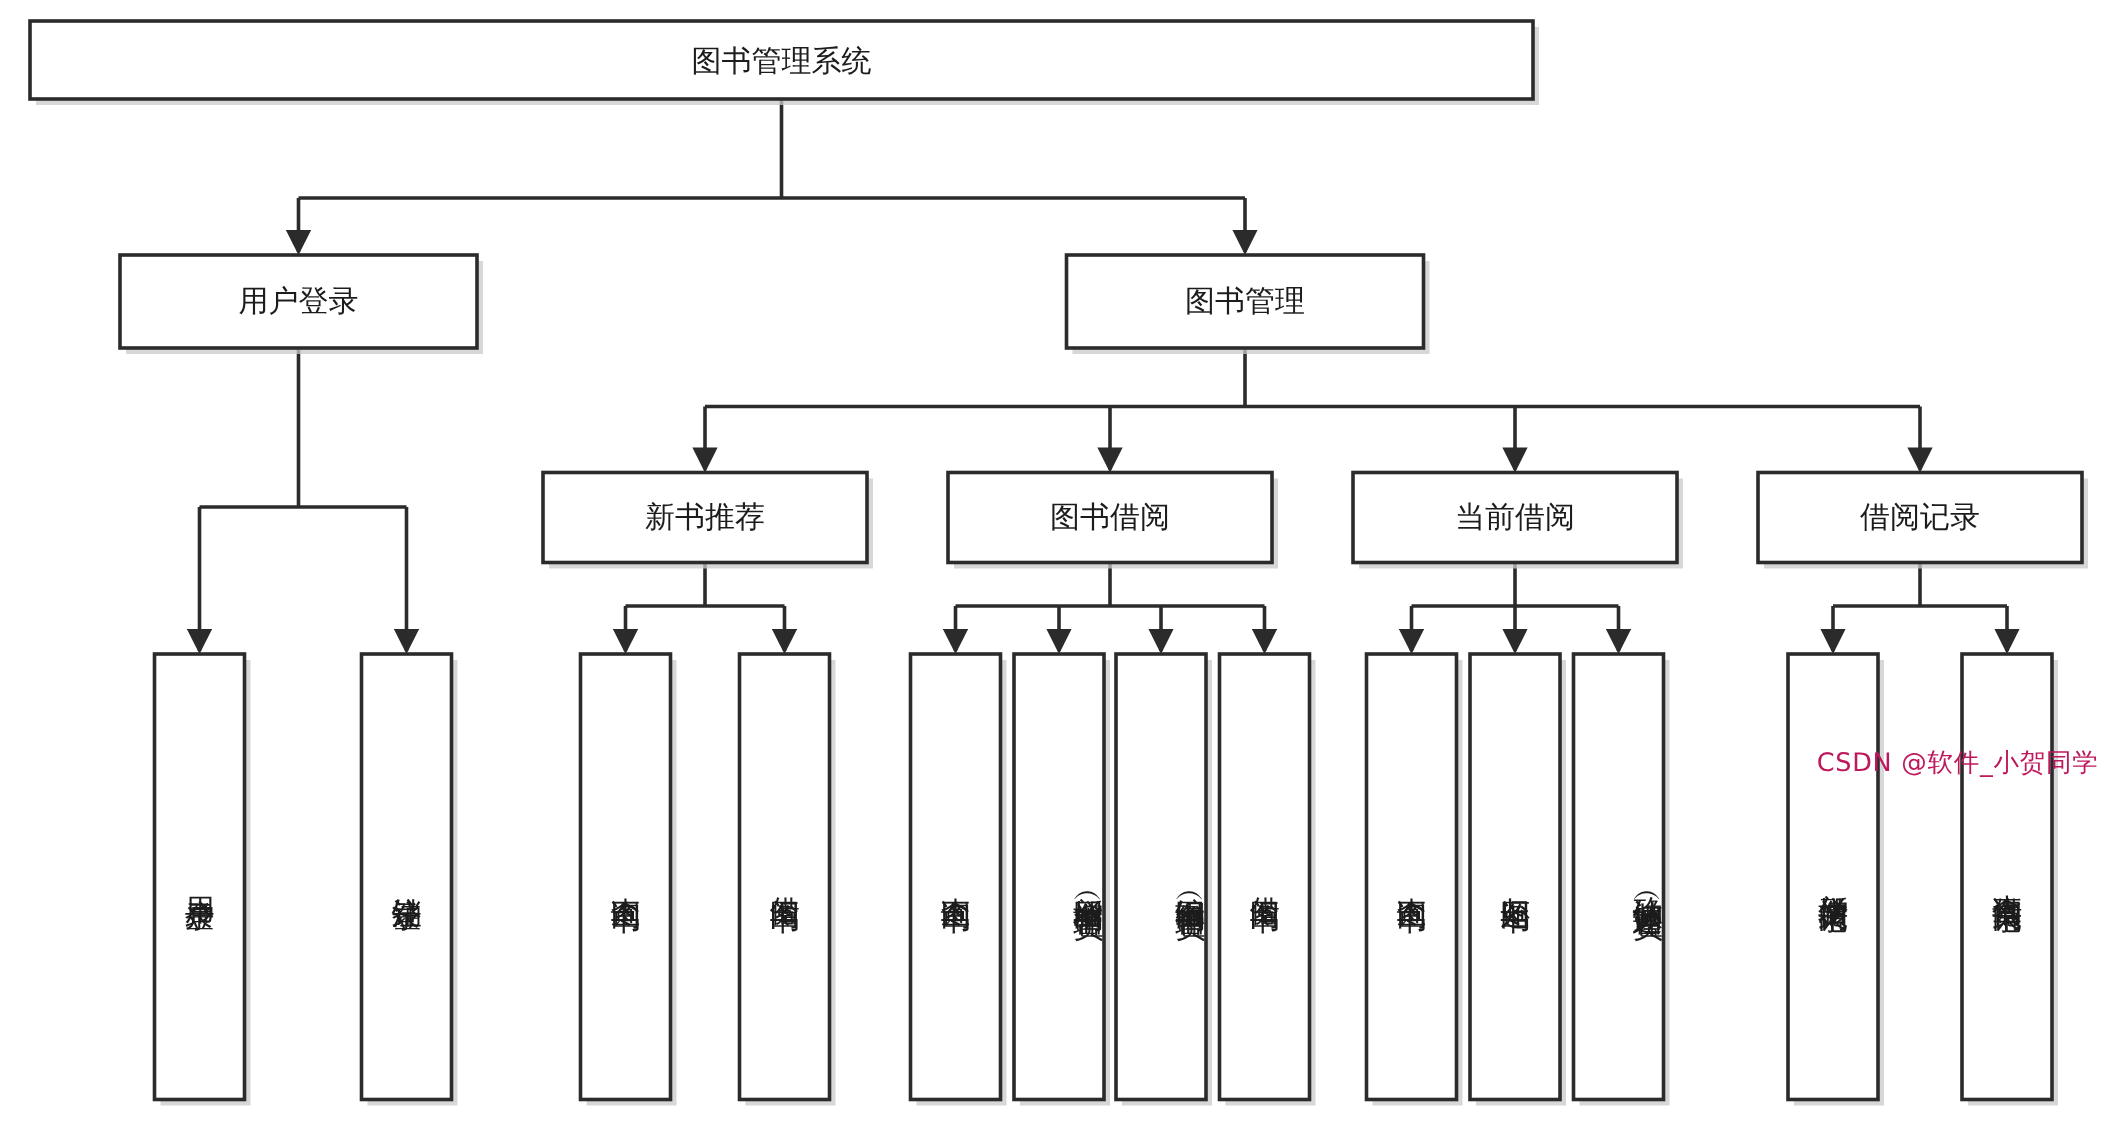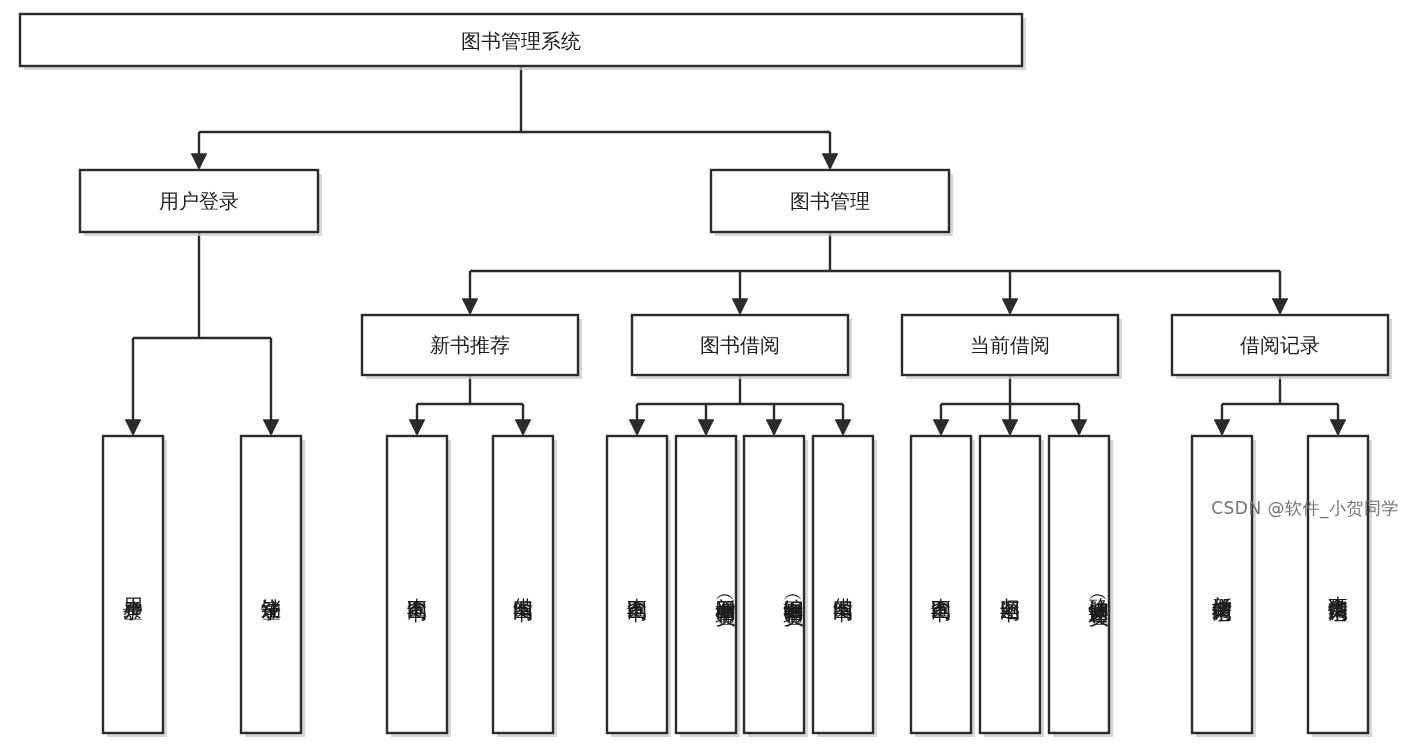--- a/index.html
+++ b/index.html
@@ -63,21 +63,21 @@
     text-align: center;
     white-space: nowrap;
     pointer-events: none;
   }
   .watermark {
     position: absolute;
     right: 6px;
     bottom: 4px;
     font-family: "DejaVu Sans", "Liberation Sans", sans-serif;
     font-size: 17px;
-    color: #737373;
+    color: #be185d;
     white-space: nowrap;
     letter-spacing: 0.5px;
   }
 </style>
 </head>
 <body>
 
 <div id="diagram-root">
 
   <svg id="tree-svg" viewBox="0 0 1405 747">

